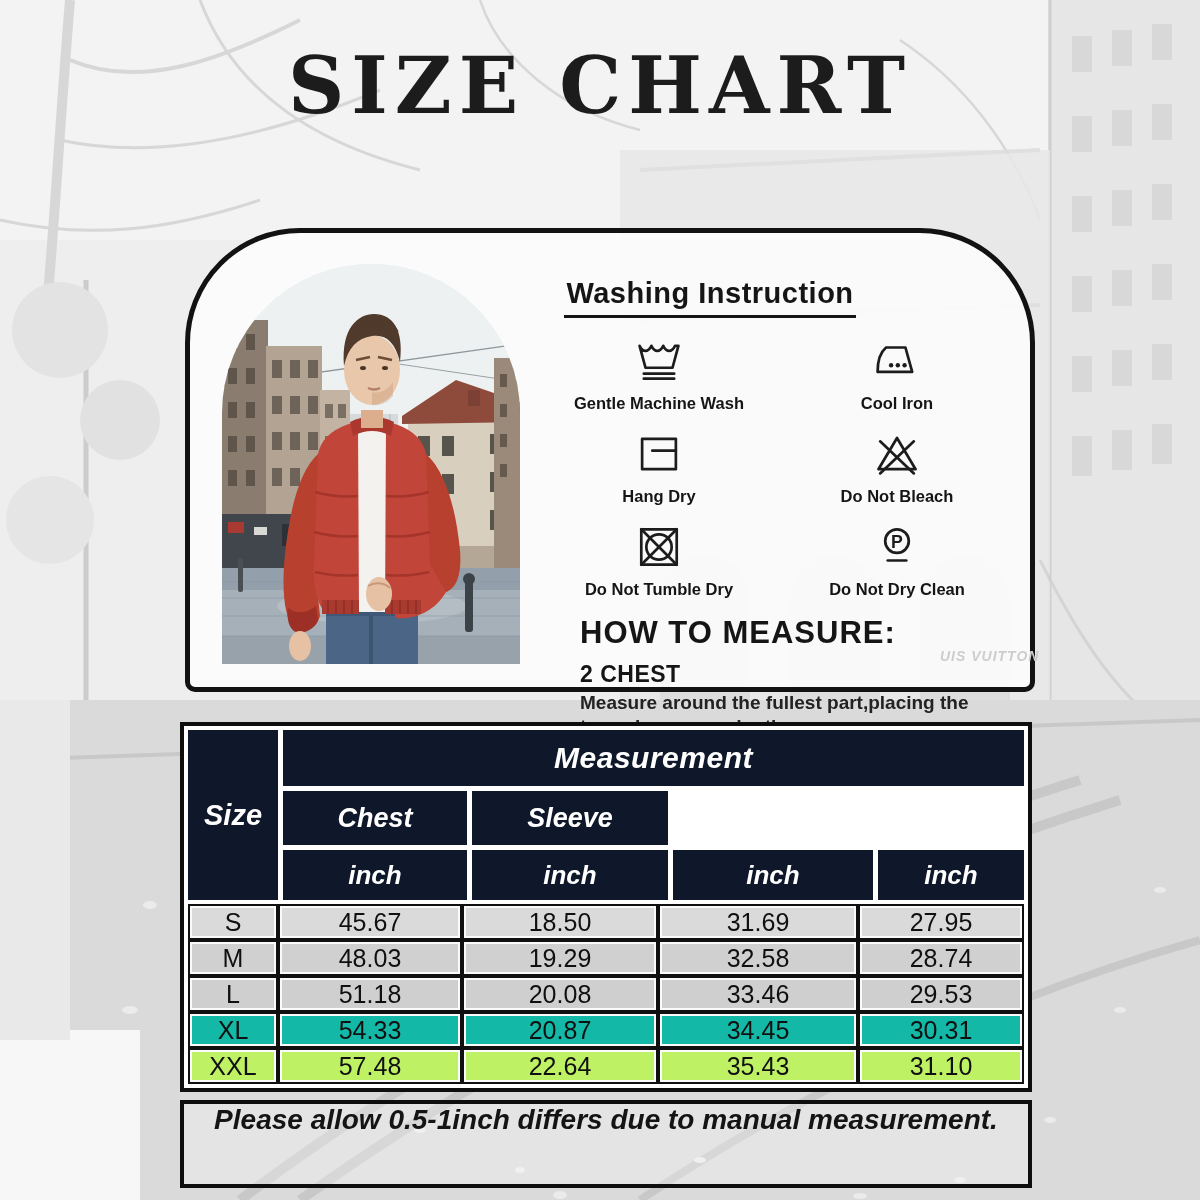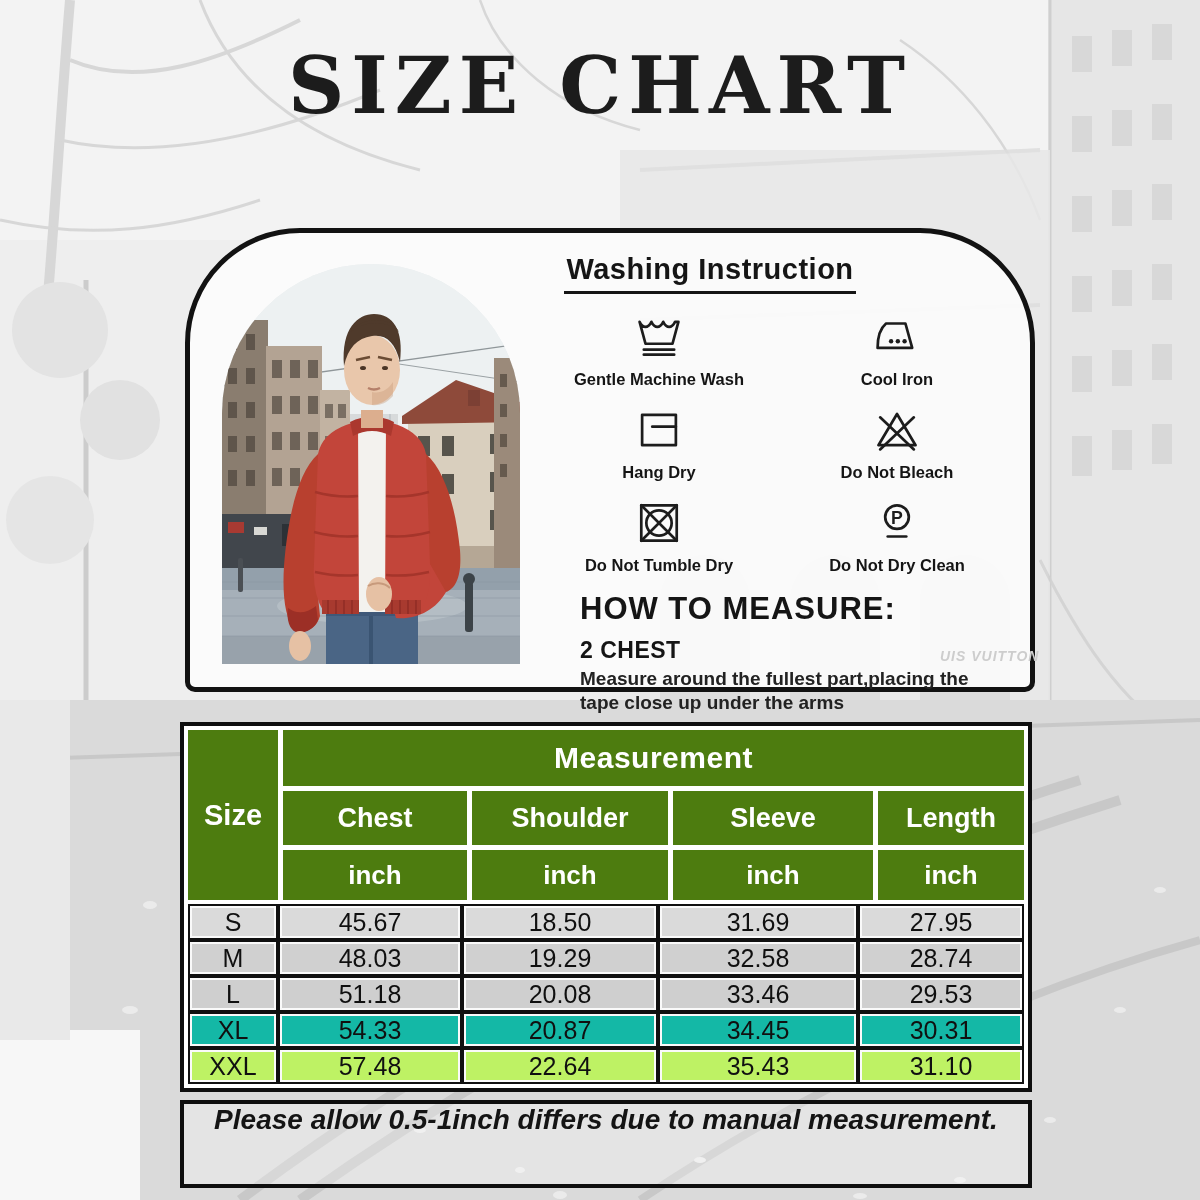--- a/index.html
+++ b/index.html
@@ -19,21 +19,21 @@
               box-sizing:border-box; border:5px solid #121212;
               border-radius:115px 115px 10px 10px;
               background:rgba(252,252,252,0.90); }
 
   .photo-arch { position:absolute; left:32px; top:31px; width:298px; height:400px;
                 border-radius:149px 149px 0 0; overflow:hidden; background:#e9edee; }
   .photo-arch svg { display:block; }
 
   .right-col { position:absolute; left:352px; top:20px; width:472px; }
 
-  .wash-head-wrap { width:336px; text-align:center; }
+  .wash-head-wrap { width:336px; text-align:center;margin-top:24px; }
   .wash-head { display:inline-block; font-size:29px; font-weight:bold; letter-spacing:0.5px;
                border-bottom:3px solid #151515; padding:0 2px 5px 2px; }
 
   .icon-grid { display:grid; grid-template-columns:1fr 1fr; column-gap:4px;
                row-gap:14px; margin-top:16px; }
   .wash-item { display:flex; flex-direction:column; align-items:center; }
   .wash-item svg { height:54px; width:54px; }
   .wash-label { margin-top:6px; font-size:16.5px; font-weight:bold; white-space:nowrap; }
 
   .measure-sec { margin-top:16px; padding-left:38px; }
@@ -45,21 +45,21 @@
 
   
   .bg-sign { position:absolute; left:940px; top:648px; z-index:3; font-size:14px;
              font-style:italic; font-weight:bold; color:#cdcdcd; letter-spacing:1px; }
 
   
   .table-wrap { position:absolute; left:180px; top:722px; width:852px; z-index:2;
                 box-sizing:border-box; border:4px solid #0e0e0e; background:#ffffff; }
   .thead { display:grid; grid-template-columns:90px 184px 196px 200px 1fr;
            grid-template-rows:56px 54px 50px; gap:5px; background:#ffffff; padding:4px 4px 0 4px; }
-  .hcell { background:#4d7c0f; color:#ffffff; display:flex; align-items:center; justify-content:center; }
+  .hcell { background:#0f172a; color:#ffffff; display:flex; align-items:center; justify-content:center;font-style:italic; }
   .cell-size { grid-row:1 / 4; font-size:29px; font-weight:bold; }
   .cell-meas { grid-column:2 / 6; font-size:30px; font-weight:bold; letter-spacing:0.5px; }
   .cell-col  { font-size:27px; font-weight:bold; }
   .cell-unit { font-size:26px; font-weight:bold; }
 
   .tbody { padding:4px; }
   .trow { display:grid; grid-template-columns:90px 184px 196px 200px 1fr; }
   .dcell { height:32px; border:2px solid #101010; box-shadow:inset 0 0 0 2px #fafafa;
            display:flex; align-items:center; justify-content:center;
            font-size:25px; color:#101010; }
@@ -397,23 +397,21 @@
       </div>
     </div>
   </div>
 </div>
 
 <div class="table-wrap">
   <div class="thead">
     <div class="hcell cell-size">Size</div>
     <div class="hcell cell-meas">Measurement</div>
     <div class="hcell cell-col">Chest</div>
-    <div class="hcell cell-col">Shoulder</div>
     <div class="hcell cell-col">Sleeve</div>
-    <div class="hcell cell-col">Length</div>
     <div class="hcell cell-unit" style="grid-column:2;">inch</div>
     <div class="hcell cell-unit">inch</div>
     <div class="hcell cell-unit">inch</div>
     <div class="hcell cell-unit">inch</div>
   </div>
   <div class="tbody">
     <div class="trow r0">
       <div class="dcell">S</div>
       <div class="dcell">45.67</div>
       <div class="dcell">18.50</div>

